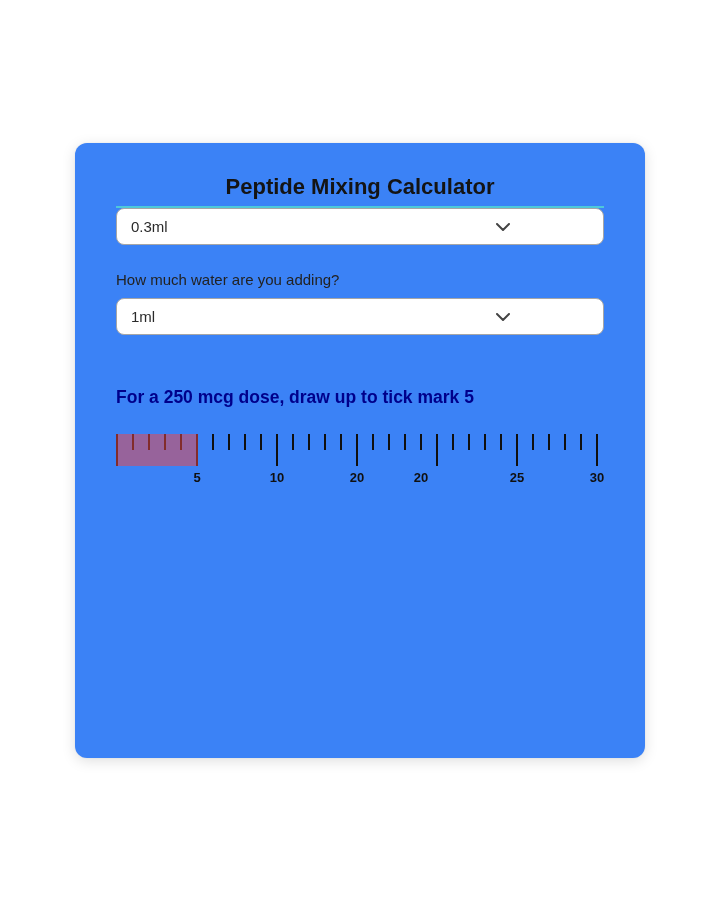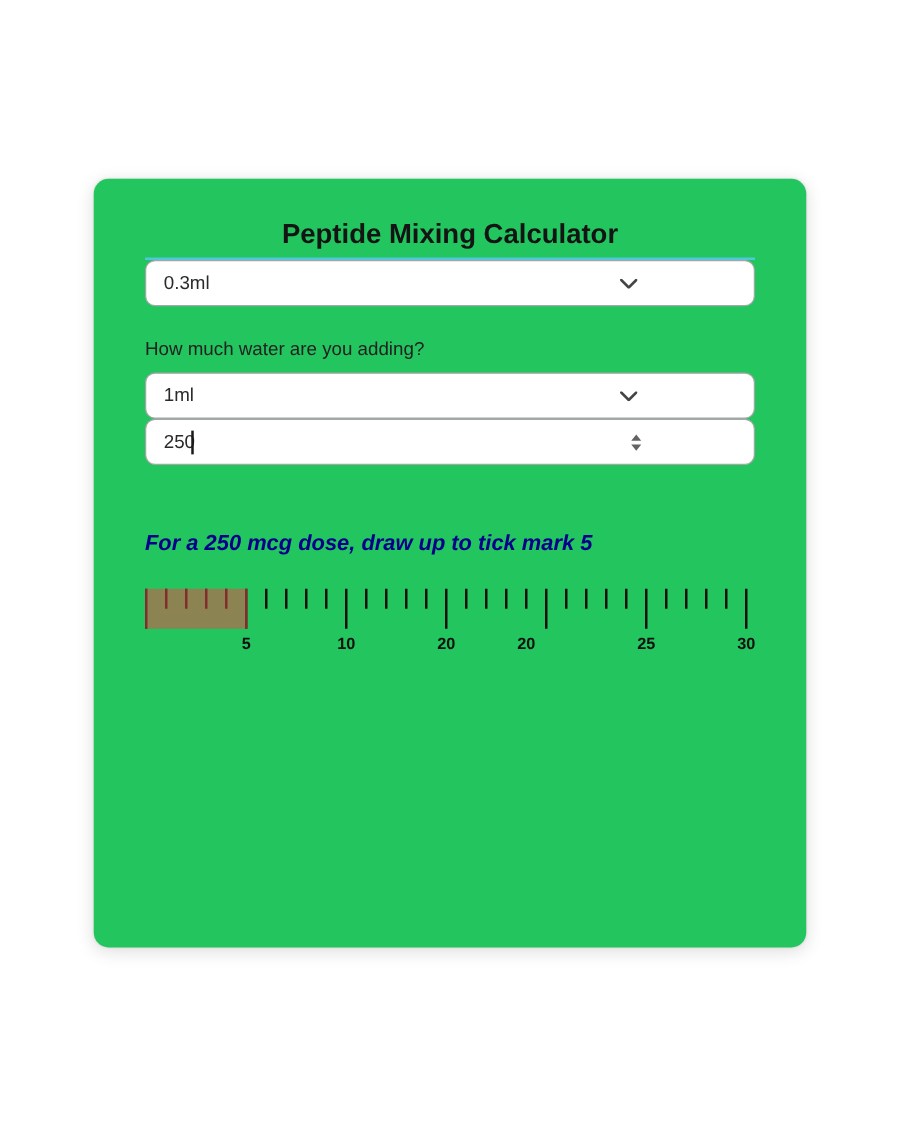--- a/index.html
+++ b/index.html
@@ -6,21 +6,21 @@
   html, body {
     margin: 0; padding: 0;
     width: 720px; height: 900px;
     background: #ffffff;
     font-family: "Liberation Sans", sans-serif;
     overflow: hidden;
   }
   .card {
     width: 570px; height: 615px;
     margin: 143px auto 0;
-    background: #22c55e;
+    background: #3b82f6;
     border-radius: 12px;
     box-shadow: 0 3px 14px rgba(0,0,0,0.13), 0 0 2px rgba(0,0,0,0.07);
     padding: 0 41px;
   }
   .card-title {
     margin: 0;
     padding: 31px 0 6px;
     font-size: 22px;
     font-weight: 700;
     color: #141414;
@@ -148,30 +148,22 @@
     <select class="control">
       <option>1ml</option>
     </select>
     <span class="chevron">
       <svg width="14" height="8" viewBox="0 0 14 8">
           <path d="M1 1l6 6 6-6" fill="none" stroke="#454545" stroke-width="2" stroke-linecap="round" stroke-linejoin="round"></path>
         </svg>
     </span>
   </div>
 
-  <div class="control-wrap">
-    <input class="control" type="text" value="250" style="">
-    <span class="text-caret"></span>
-    <span class="spinner">
-      <span class="tri-up"></span>
-      <span class="tri-down"></span>
-    </span>
-  </div>
-
-  <div class="result-line" style="color: rgb(0, 0, 139); font-style: italic;">For a 250 mcg dose, draw up to tick mark 5</div>
+
+  <div class="result-line" style="color: rgb(0, 0, 139);">For a 250 mcg dose, draw up to tick mark 5</div>
 
   <div class="ruler" id="ruler">
       <div class="tick major" style="left: 0px; background: rgb(16, 16, 16);"></div>
       <div class="tick" style="left: 16px; background: rgb(16, 16, 16);"></div>
       <div class="tick" style="left: 32px; background: rgb(16, 16, 16);"></div>
       <div class="tick" style="left: 48px; background: rgb(16, 16, 16);"></div>
       <div class="tick" style="left: 64px; background: rgb(16, 16, 16);"></div>
       <div class="tick major" style="left: 80px; background: rgb(16, 16, 16);"></div>
       <div class="tick" style="left: 96px; background: rgb(16, 16, 16);"></div>
       <div class="tick" style="left: 112px; background: rgb(16, 16, 16);"></div>

